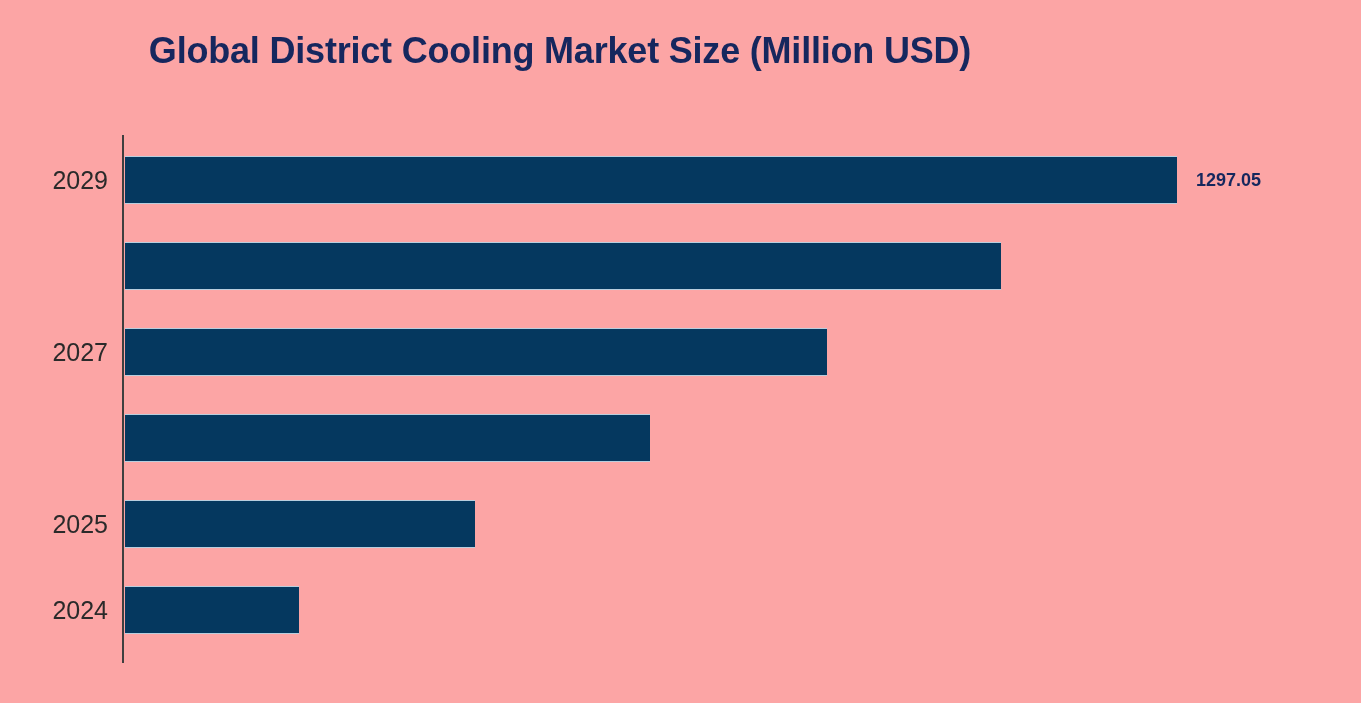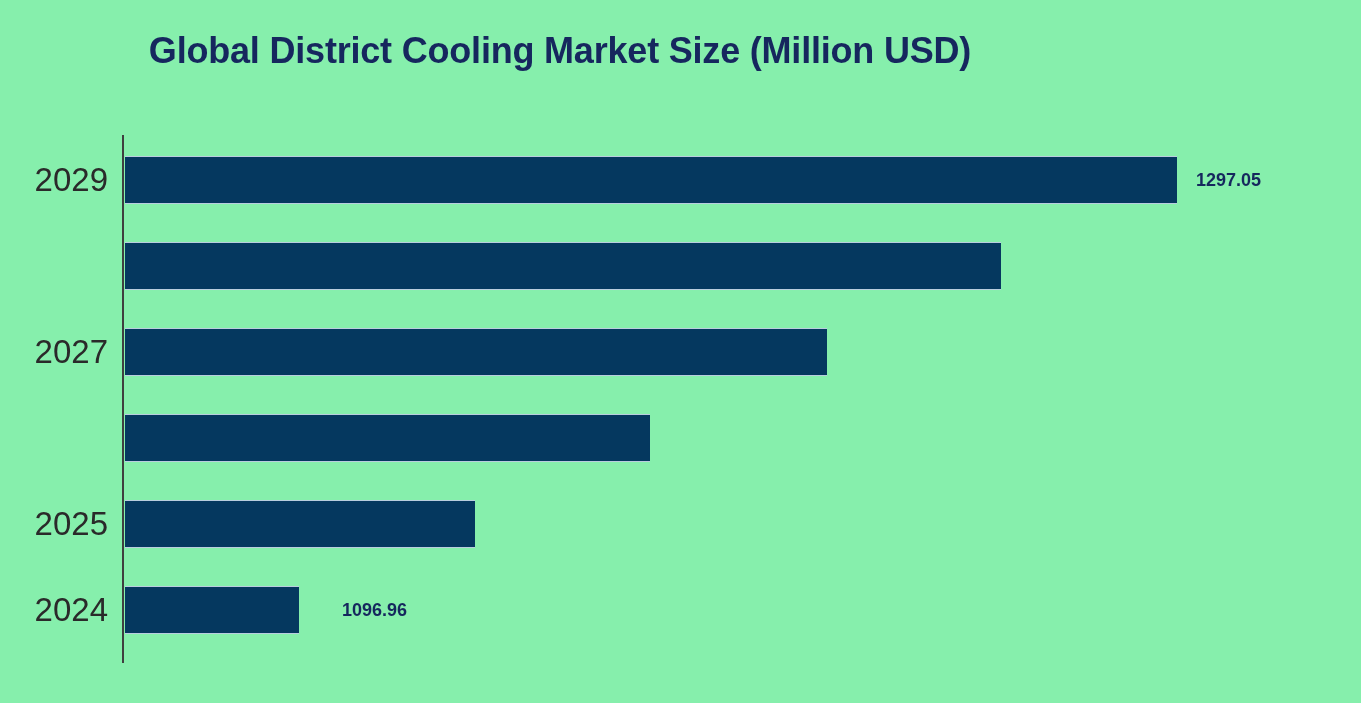--- a/index.html
+++ b/index.html
@@ -11,21 +11,21 @@
     height: 703px;
     background: #ffffff;
     font-family: "Liberation Sans", sans-serif;
     overflow: hidden;
   }
 
   #chart-figure {
     position: relative;
     width: 1361px;
     height: 703px;
-    background: #86efac;
+    background: #fca5a5;
   }
 
   
   #chart-title {
     position: absolute;
     left: 0;
     top: 30px;
     width: 1120px;
     text-align: center;
     font-size: 36px;
@@ -61,21 +61,21 @@
   }
 
   .tick-label {
     position: absolute;
     left: 0;
     top: 0;
     width: 108px;
     height: 48px;
     line-height: 48px;
     text-align: right;
-    font-size: 33px;
+    font-size: 25px;
     color: #2a2a2a;
     font-family: "Liberation Sans", sans-serif;
   }
 
   .bar {
     position: absolute;
     left: 125px;
     top: 0;
     height: 48px;
     background: #05385f;
@@ -122,18 +122,17 @@
         <div class="bar-row" style="top: 414px;">
           <div class="bar" style="width: 525px; background: rgb(5, 56, 95);"></div>
         </div>
         <div class="bar-row" style="top: 500px;">
           <div class="tick-label">2025</div>
           <div class="bar" style="width: 350px; background: rgb(5, 56, 95);"></div>
         </div>
         <div class="bar-row" style="top: 586px;">
           <div class="tick-label">2024</div>
           <div class="bar" style="width: 174px; background: rgb(5, 56, 95);"></div>
-          <div class="bar-value" style="left: 342px;">1096.96</div>
         </div>
       </div>
 
   </div>
 </div>
 
 </body></html>

